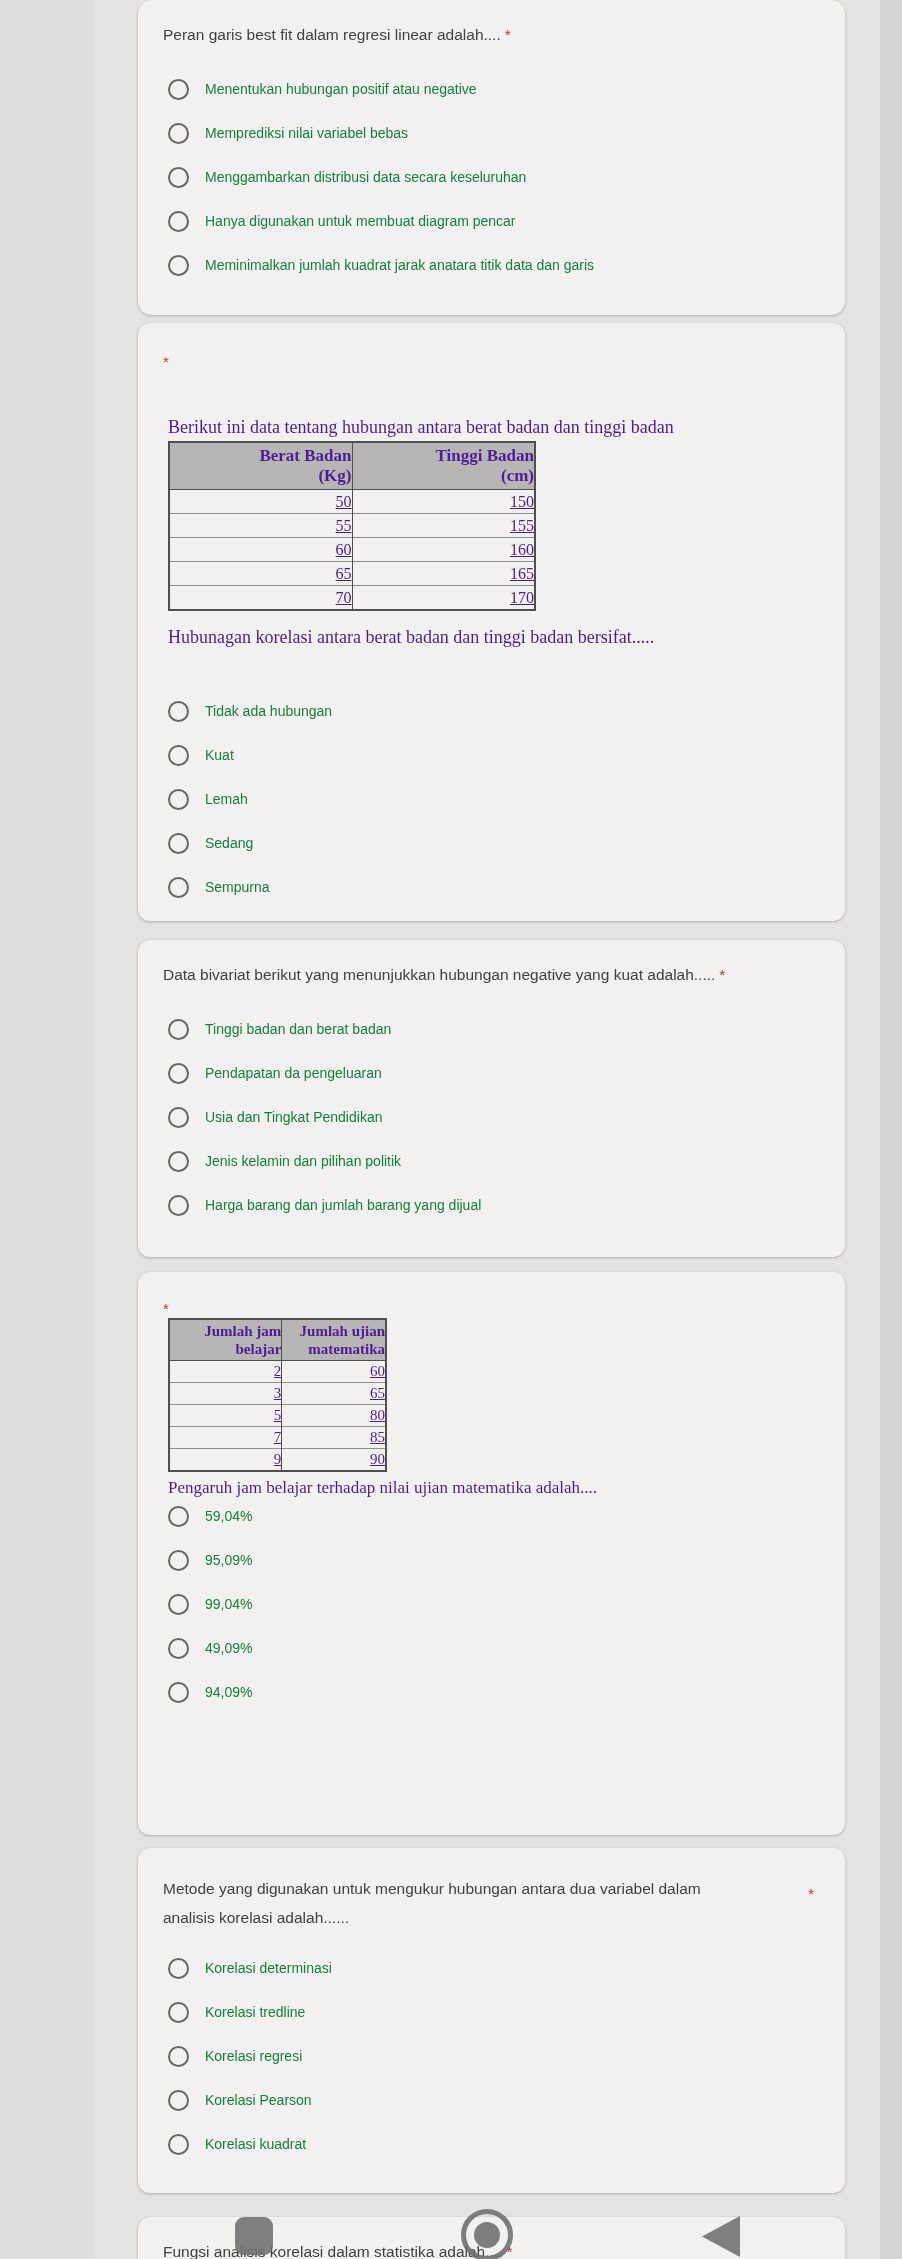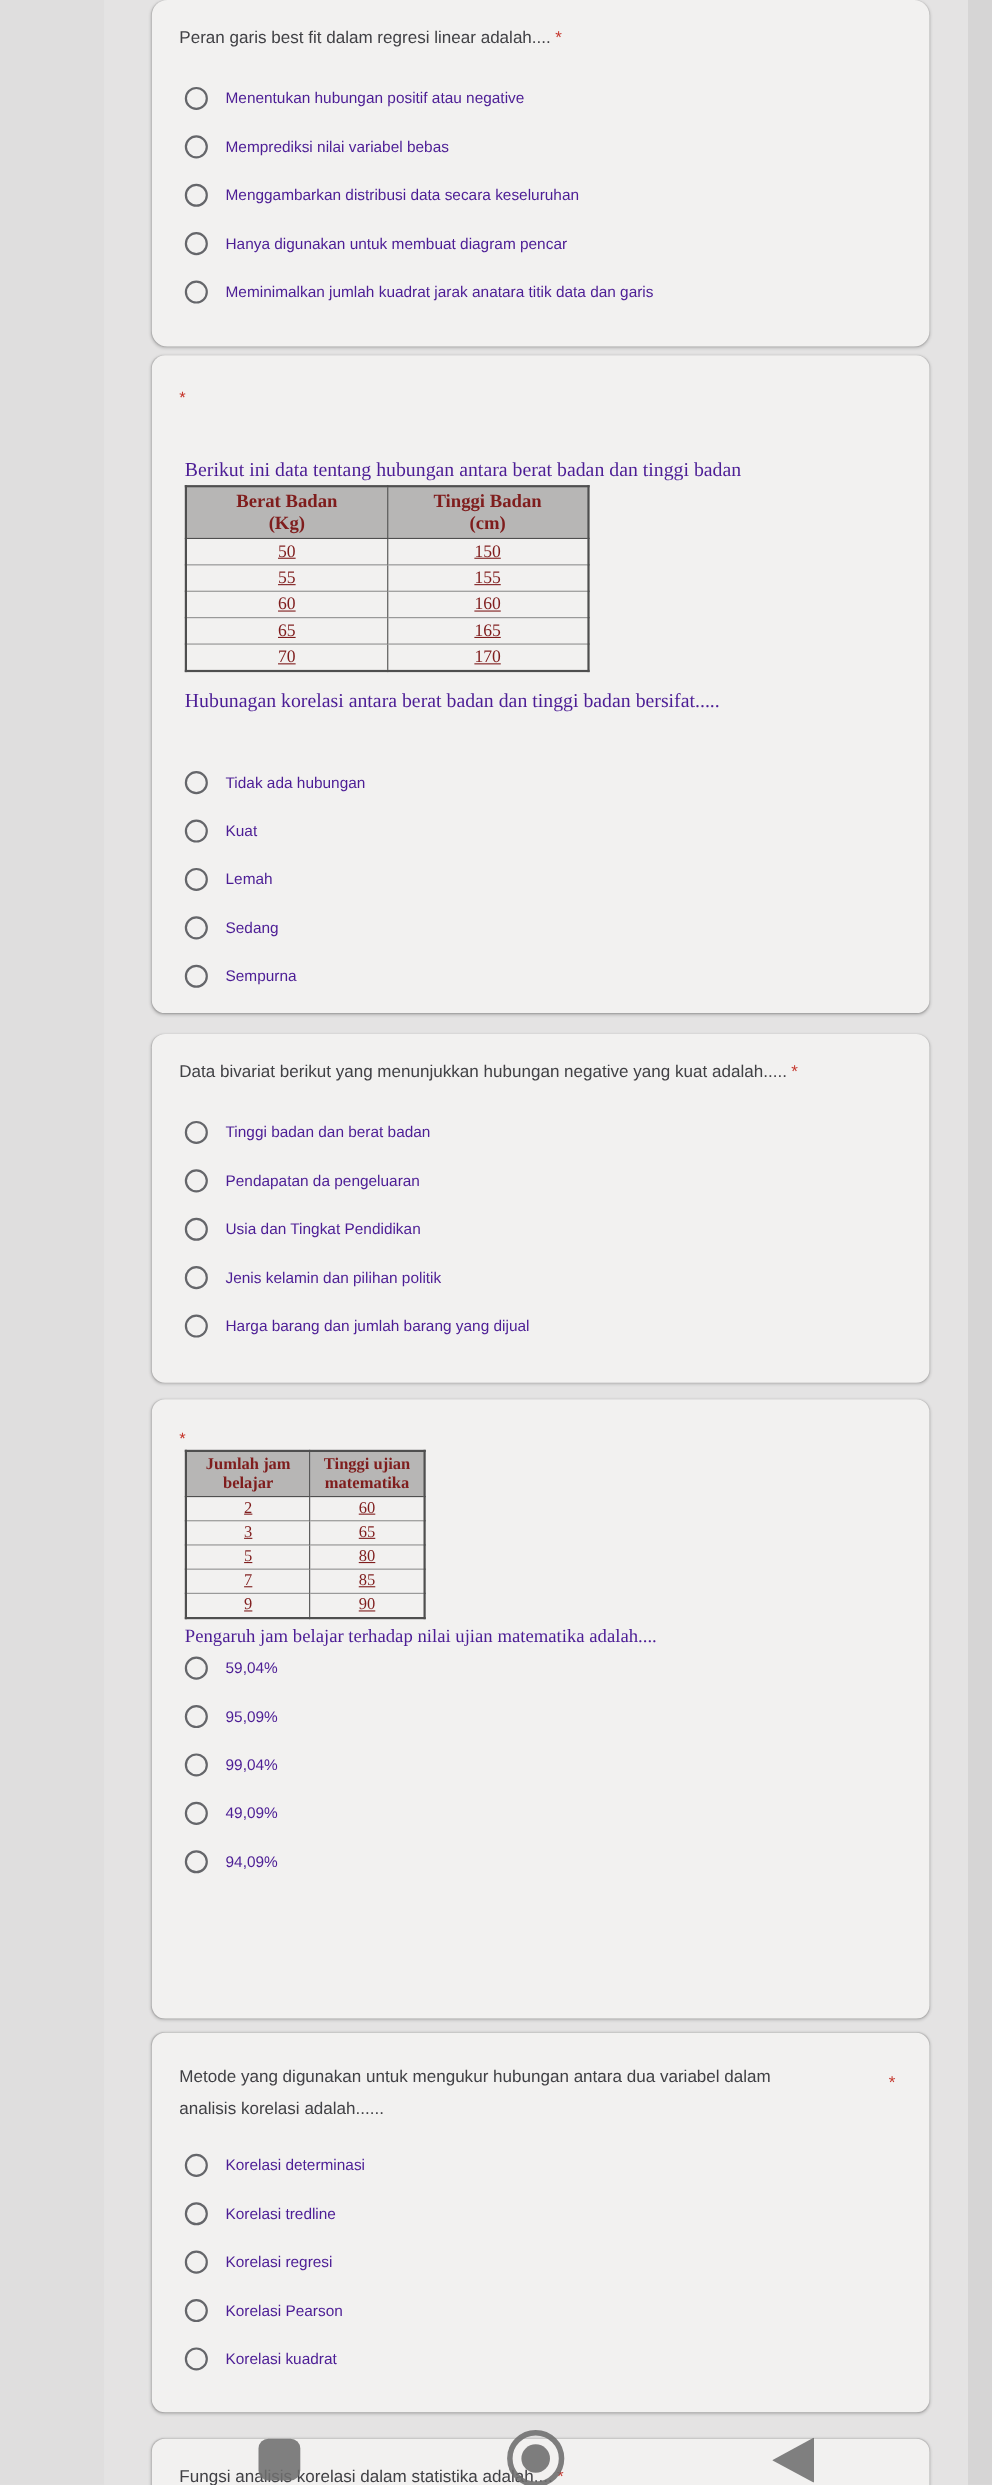--- a/index.html
+++ b/index.html
@@ -14,28 +14,28 @@
   .card.cut-bottom{border-bottom-left-radius:0;border-bottom-right-radius:0;}
   .q-title{position:relative;padding:24px 60px 0 25px;font-size:15.5px;line-height:21px;color:#414145;}
   .q-title.two-line{max-width:560px;line-height:29px;padding-top:26px;}
   .star{color:#c5352b;}
   .star-inline{margin-left:4px;}
   .star-float{position:absolute;left:670px;top:31px;}
   .star-line{margin:30px 0 0 25px;font-size:15px;line-height:18px;color:#c5352b;}
   .options{margin-top:22px;}
   .opt{display:flex;align-items:center;height:44px;padding-left:30px;}
   .radio{flex:none;width:17px;height:17px;border:2px solid #65666a;border-radius:50%;background:transparent;margin-right:16px;}
-  .opt-label{font-size:14px;color:#4c1d95;}
+  .opt-label{font-size:14px;color:#15803d;}
   .serif{font-family:"Liberation Serif",serif;color:#4c1d95;}
   .serif-intro{margin:44px 0 0 30px;font-size:18px;line-height:24px;}
   .para{margin:30px 0 0 30px;width:648px;font-size:17px;line-height:23px;}
   .para .just{text-align:justify;text-align-last:justify;}
   .serif-q{margin:14px 0 0 30px;font-size:18px;line-height:24px;}
   .stat-table{border-collapse:collapse;margin-left:30px;font-family:"Liberation Serif",serif;
-              color:#7f1d1d;text-align:center;border:2px solid #4f4f4f;}
+              color:#4c1d95;text-align:right;border:2px solid #4f4f4f;}
   .stat-table th{background:#b7b6b5;border:1px solid #4f4f4f;font-weight:bold;padding:0;}
   .stat-table td{border-left:1px solid #4f4f4f;border-right:1px solid #4f4f4f;border-top:1px solid #8f8f8f;padding:0;text-decoration:underline;}
   .t2{width:368px;}
   .t2 th{height:46px;font-size:17px;line-height:20px;}
   .t2 td{height:23px;font-size:16px;}
   .t4{width:219px;}
   .t4 th{height:40px;font-size:15px;line-height:18px;}
   .t4 td{height:21px;font-size:15px;}
   
   .c1{height:315px;margin-bottom:8px;}
@@ -180,21 +180,21 @@
     <div class="card c4">
       <div class="star-line" style="margin-top:28px;">*</div>
       <table class="stat-table t4">
         <tbody>
             <tr>
           <th style="width:52%;">
                 <div>Jumlah jam</div>
                 <div>belajar</div>
               </th>
           <th>
-                <div>Tinggi ujian</div>
+                <div>Jumlah ujian</div>
                 <div>matematika</div>
               </th>
         </tr>
         <tr>
               <td>2</td>
               <td>60</td>
             </tr>
         <tr>
               <td>3</td>
               <td>65</td>

